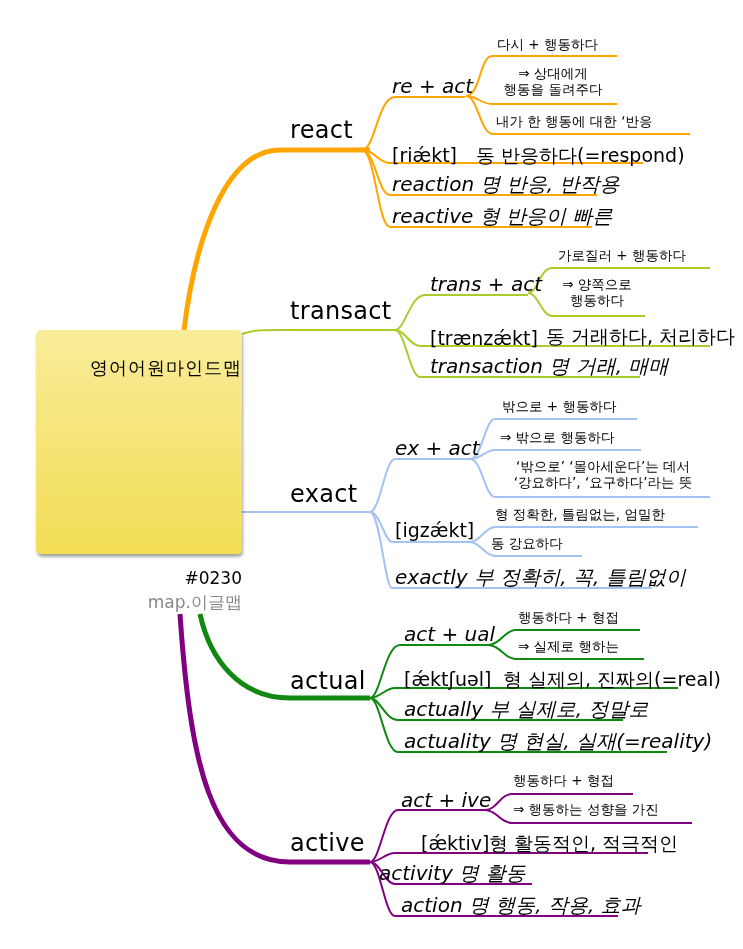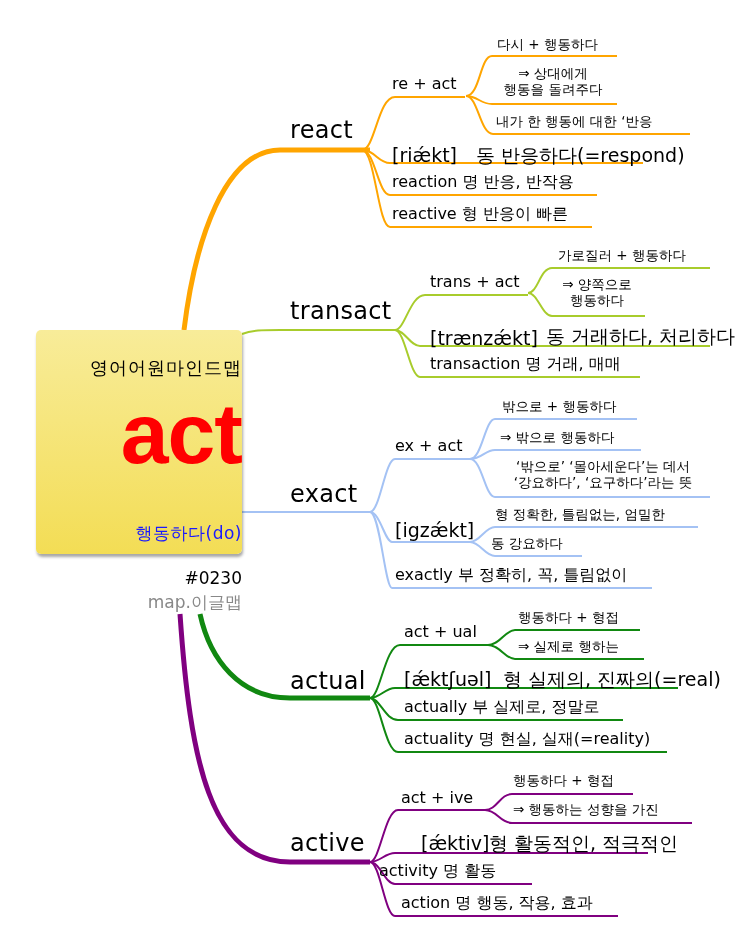--- a/index.html
+++ b/index.html
@@ -1,21 +1,21 @@
 <!DOCTYPE html>
 <html><head>
 <meta charset="utf-8">
 <style>
   html, body { margin: 0; padding: 0; background: #ffffff; }
   body { width: 743px; height: 949px; position: relative; overflow: hidden;
          font-family: "DejaVu Sans", "Liberation Sans", sans-serif; color: #000; }
   svg.map { position: absolute; left: 0; top: 0; }
   .t { position: absolute; white-space: nowrap; line-height: 1.15; }
   .topic { font-size: 24px; font-weight: 500; letter-spacing: 0.3px; }
-  .lvl2 { font-size: 16px; }
+  .lvl2 { font-size: 20px; font-style: italic; }
   .lvl3 { font-size: 13.5px; }
   .pron { font-size: 19px; }
   .card {
     position: absolute; left: 36px; top: 330px; width: 206px; height: 224px;
     border-radius: 5px;
     background: linear-gradient(#f8ec99, #f3dd55);
     box-shadow: 1px 3px 3px rgba(0,0,0,0.35);
     text-align: right;
   }
   .card .title { position: absolute; left: 0; right: 0; top: 26px; font-size: 18px; letter-spacing: 1px; }
@@ -80,22 +80,20 @@
     <path d="M485 810 C497 810, 500 794, 512 794 L633 794"></path>
     <path d="M485 810 C497 810, 500 823, 512 823 L692 823"></path>
     <path d="M370 862 C380 862, 385 853, 395 853 L648 853"></path>
     <path d="M370 862 C380 862, 385 884, 395 884 L532 884"></path>
     <path d="M370 862 C380 862, 385 916, 395 916 L618 916"></path>
   </g>
 </svg>
 
 <div class="card">
   <div class="title">영어어원마인드맵</div>
-  <div class="word">act</div>
-  <div class="meaning">행동하다(do)</div>
   <div class="num">#0230</div>
   <div class="brand">map.이글맵</div>
 </div>
 
 <div class="t topic" style="left:290px; top:117px;">react</div>
 <div class="t lvl2" style="left:392px; top:75px;">re + act</div>
 <div class="t lvl3" style="left:497px; top:37px;">다시  + 행동하다</div>
 <div class="t lvl3 ctr" style="left:493px; top:66px; width:120px; white-space:pre-line;">⇒ 상대에게
 행동을 돌려주다</div>
 <div class="t lvl3" style="left:496px; top:114px;">내가 한 행동에 대한 ‘반응</div>

